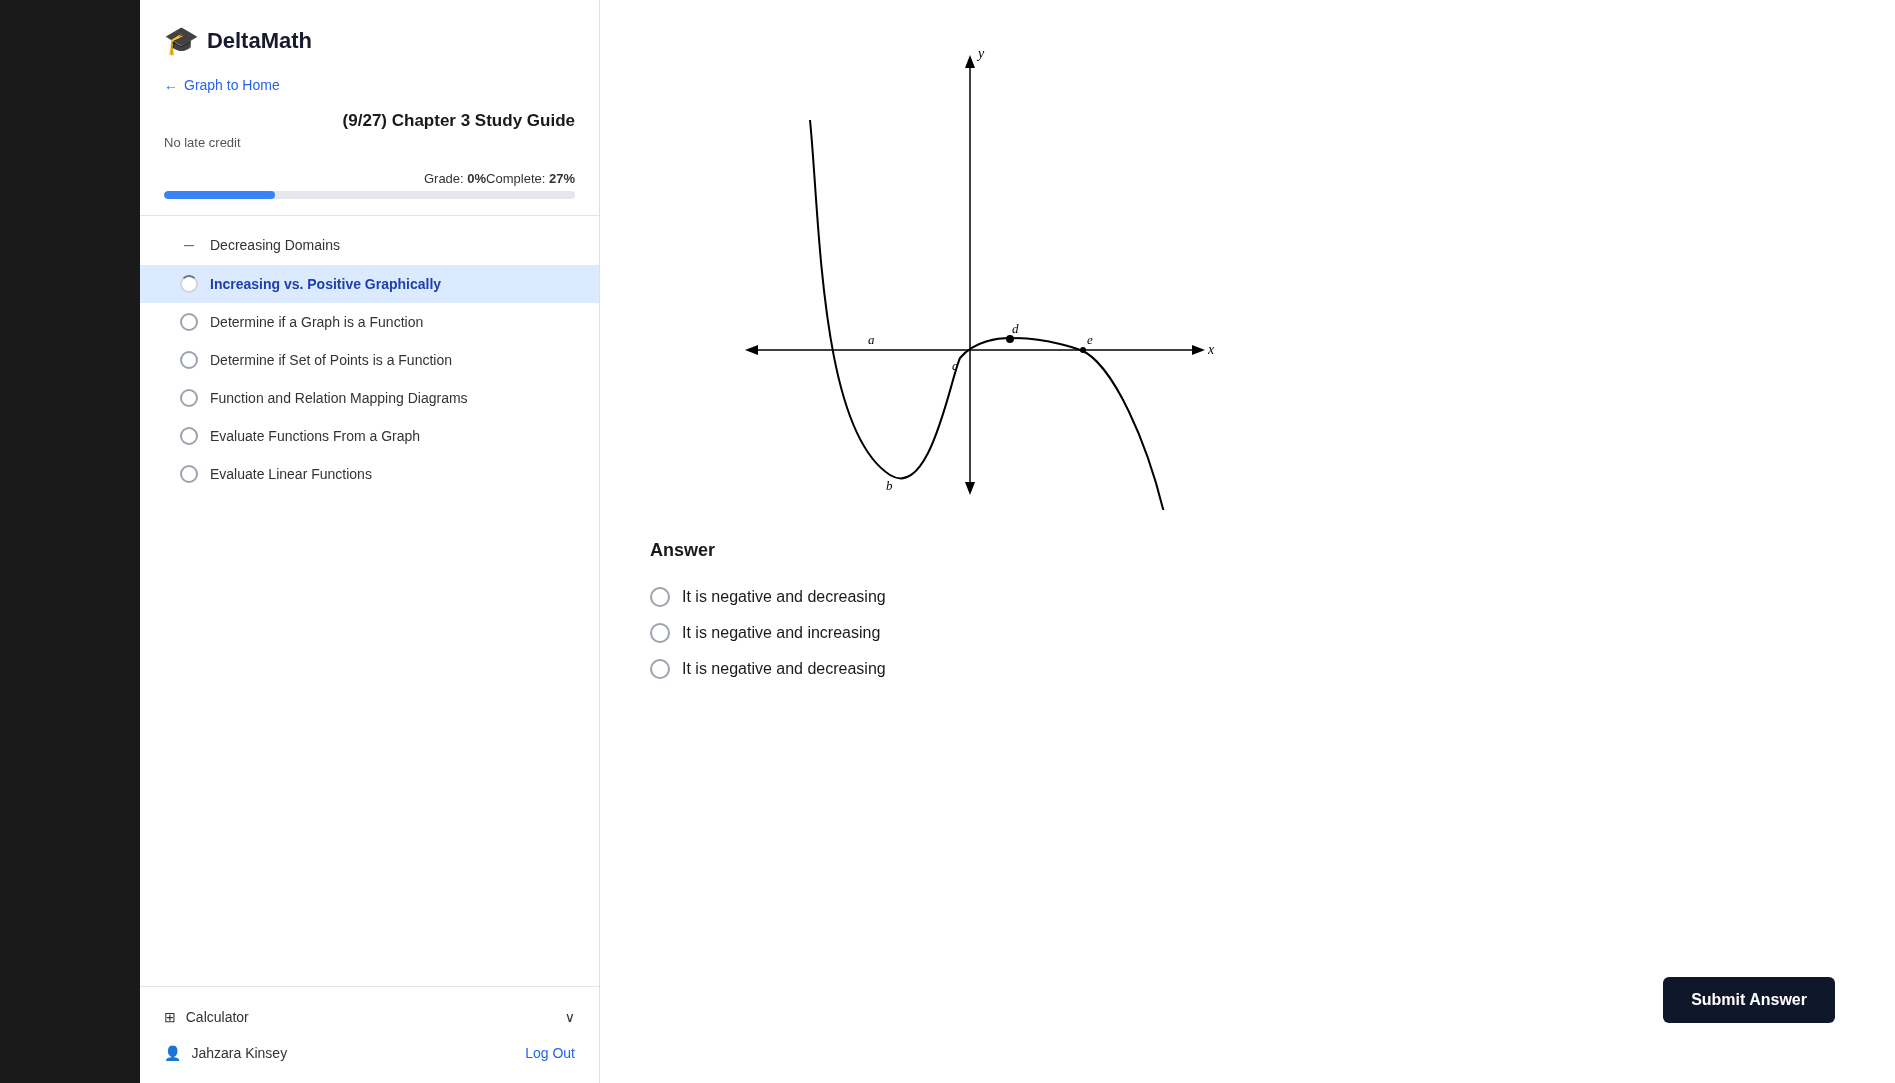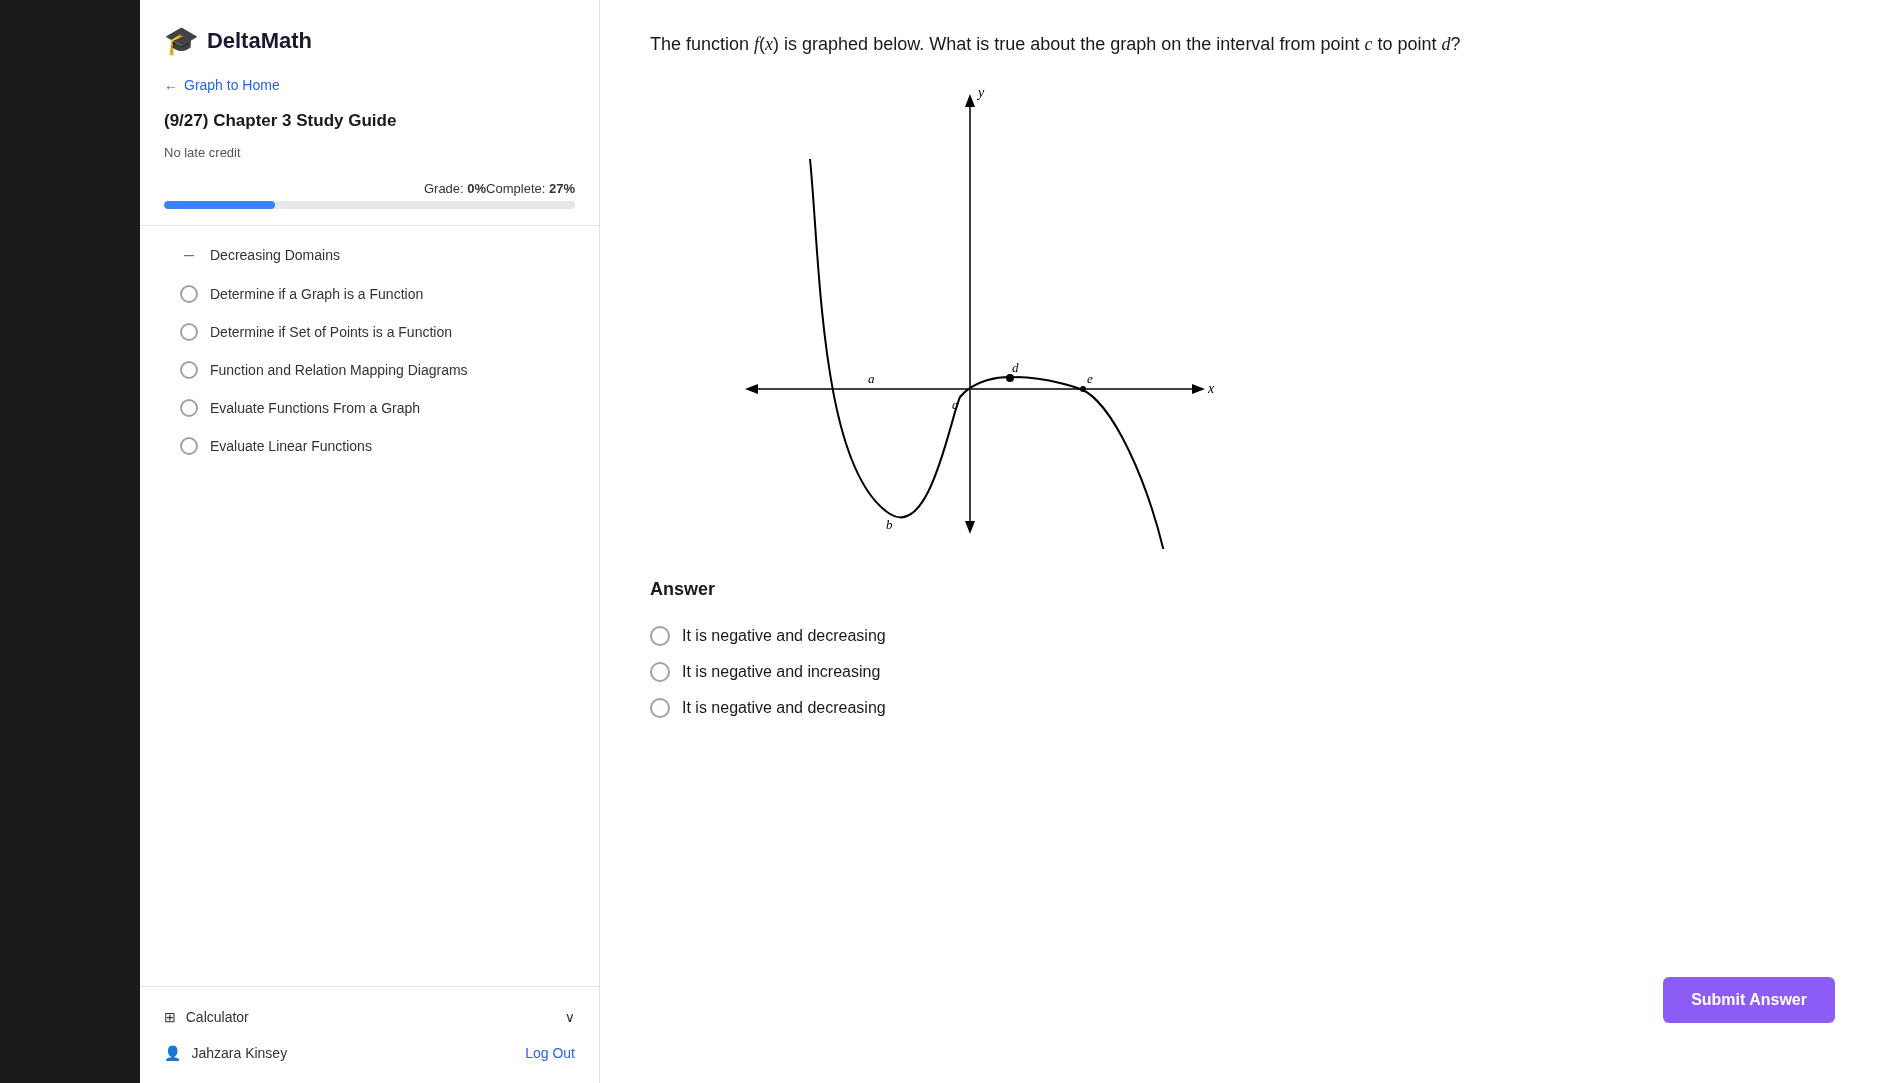--- a/index.html
+++ b/index.html
@@ -50,21 +50,22 @@
       color: #2563eb;
       text-decoration: none;
       font-size: 14px;
       cursor: pointer;
       margin-bottom: 18px;
     }
     .assignment-title {
       font-size: 17px;
       font-weight: bold;
       color: #1a1a1a;
-      margin-bottom: 14px;
+      margin-bottom: 4px;
+      text-align: right;
     }
     .no-late {
       font-size: 13px;
       color: #555;
       margin-bottom: 21px;
     }
     .grade-row {
       display: flex;
       justify-content: flex-end;
       font-size: 13px;
@@ -205,21 +206,21 @@
       height: 20px;
       border-radius: 50%;
       border: 2px solid #9ca3af;
       background: white;
       flex-shrink: 0;
     }
     .submit-btn {
       position: fixed;
       bottom: 60px;
       right: 60px;
-      background: #8b5cf6;
+      background: #0f172a;
       color: white;
       border: none;
       padding: 14px 28px;
       font-size: 16px;
       font-weight: 600;
       border-radius: 6px;
       cursor: pointer;
     }
     svg text { font-family: Georgia, serif; }
   </style>
@@ -247,20 +248,24 @@
     <div class="progress-bar-bg">
       <div class="progress-bar-fill" style="width:27%"></div>
     </div>
   </div>
 
   <div class="nav-list">
     <div class="nav-item sub">
       <span class="nav-dash">–</span>
       <span>Decreasing Domains</span>
     </div>
+    <div class="nav-item sub active">
+      <span class="nav-dot spinner"></span>
+      <span>Increasing vs. Positive Graphically</span>
+    </div>
     <div class="nav-item sub">
       <span class="nav-dot"></span>
       <span>Determine if a Graph is a Function</span>
     </div>
     <div class="nav-item sub">
       <span class="nav-dot"></span>
       <span>Determine if Set of Points is a Function</span>
     </div>
     <div class="nav-item sub">
       <span class="nav-dot"></span>
@@ -288,23 +293,20 @@
       <div class="user-left">
         <span>👤</span>
         <span>Jahzara Kinsey</span>
       </div>
       <span class="logout-link">Log Out</span>
     </div>
   </div>
 </div>
 
 <div class="main-content">
-  <div class="question-text">
-    The function <span class="math-italic">f</span>(<span class="math-italic">x</span>) is graphed below. What is true about the graph on the interval from point <span class="math-italic">c</span> to point <span class="math-italic">d</span>?
-  </div>
 
   <div class="graph-container">
     <svg width="550" height="470" viewBox="0 0 550 470">
 
       <line x1="280" y1="20" x2="280" y2="450" stroke="black" stroke-width="1.5"></line>
 
       <line x1="60" y1="310" x2="510" y2="310" stroke="black" stroke-width="1.5"></line>
 
       <polygon points="280,15 275,28 285,28" fill="black"></polygon>
       <polygon points="515,310 502,305 502,315" fill="black"></polygon>

